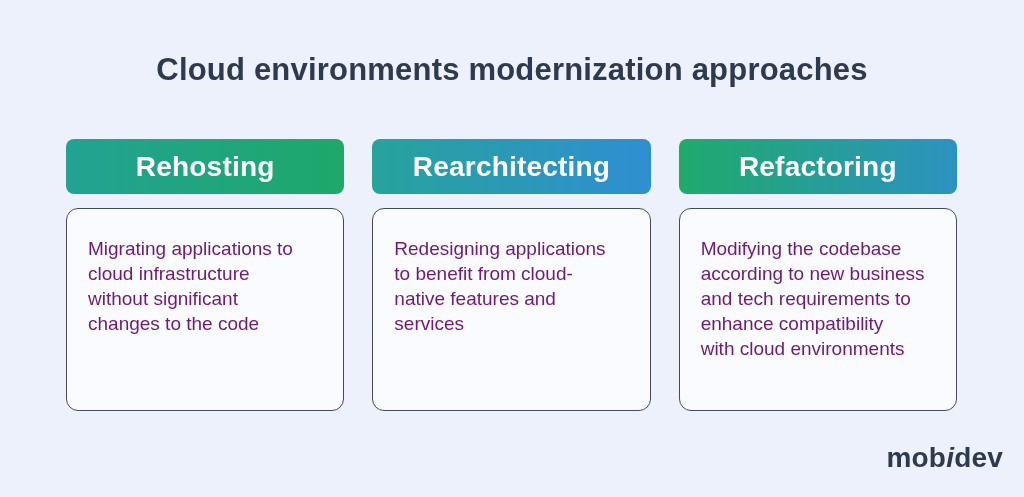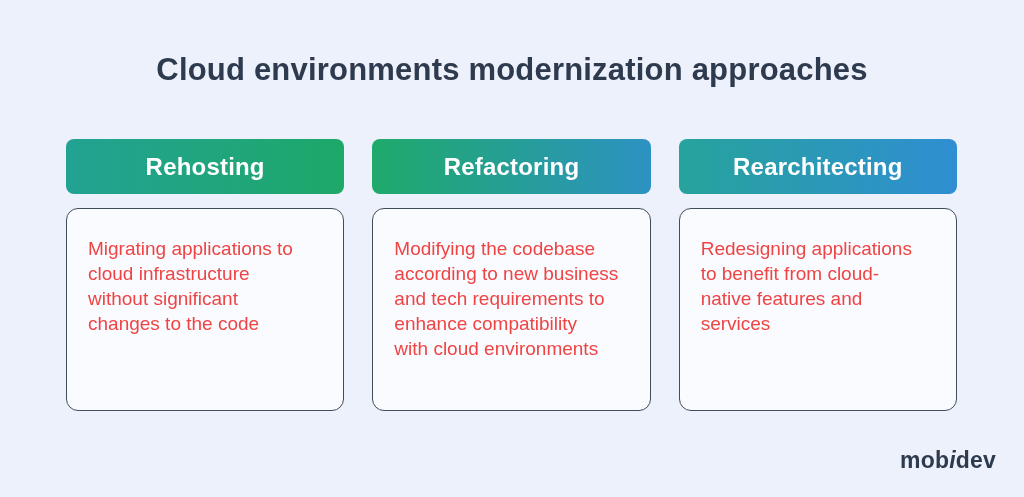--- a/index.html
+++ b/index.html
@@ -40,45 +40,45 @@
     display: flex;
     flex-direction: column;
   }
   .col-header {
     height: 55px;
     border-radius: 8px;
     display: flex;
     align-items: center;
     justify-content: center;
     color: #ffffff;
-    font-size: 24px;
+    font-size: 28px;
     font-weight: 700;
     letter-spacing: 0.2px;
   }
   .col-card {
     margin-top: 14px;
     height: 203px;
     box-sizing: border-box;
     background: #fafbff;
     border: 1px solid #414d59;
     border-radius: 12px;
     padding: 27px 20px 20px 21px;
   }
   .col-card p {
     margin: 0;
     font-size: 19px;
     line-height: 25px;
-    color: #ef4444;
+    color: #701a75;
     white-space: pre-line;
   }
   .logo {
     position: absolute;
-    right: 28px;
+    right: 21px;
     bottom: 23px;
-    font-size: 23px;
+    font-size: 28px;
     font-weight: 700;
     color: #2e3a4e;
     letter-spacing: 0.2px;
   }
   .logo .accent {
     font-style: italic;
   }
 </style>
 </head>
 <body>
@@ -93,37 +93,37 @@
       <div class="col-header" style="background: linear-gradient(90deg, rgb(34, 162, 147), rgb(30, 168, 105));">Rehosting</div>
       <div class="col-card">
         <p>Migrating applications to
 cloud infrastructure
 without significant
 changes to the code</p>
       </div>
     </div>
 
     <div class="column">
+      <div class="col-header" style="background: linear-gradient(90deg, rgb(39, 163, 156), rgb(47, 142, 210));">Rearchitecting</div>
+      <div class="col-card">
+        <p>Redesigning applications
+to benefit from cloud-
+native features and
+services</p>
+      </div>
+    </div>
+
+    <div class="column">
       <div class="col-header" style="background: linear-gradient(90deg, rgb(31, 170, 107), rgb(45, 146, 194));">Refactoring</div>
       <div class="col-card">
         <p>Modifying the codebase
 according to new business
 and tech requirements to
 enhance compatibility
 with cloud environments</p>
       </div>
     </div>
 
-    <div class="column">
-      <div class="col-header" style="background: linear-gradient(90deg, rgb(39, 163, 156), rgb(47, 142, 210));">Rearchitecting</div>
-      <div class="col-card">
-        <p>Redesigning applications
-to benefit from cloud-
-native features and
-services</p>
-      </div>
-    </div>
-
   </div>
 
   <div class="logo"><span>mob</span><span class="accent">i</span><span>dev</span></div>
 
 </div>
 
 </body></html>

